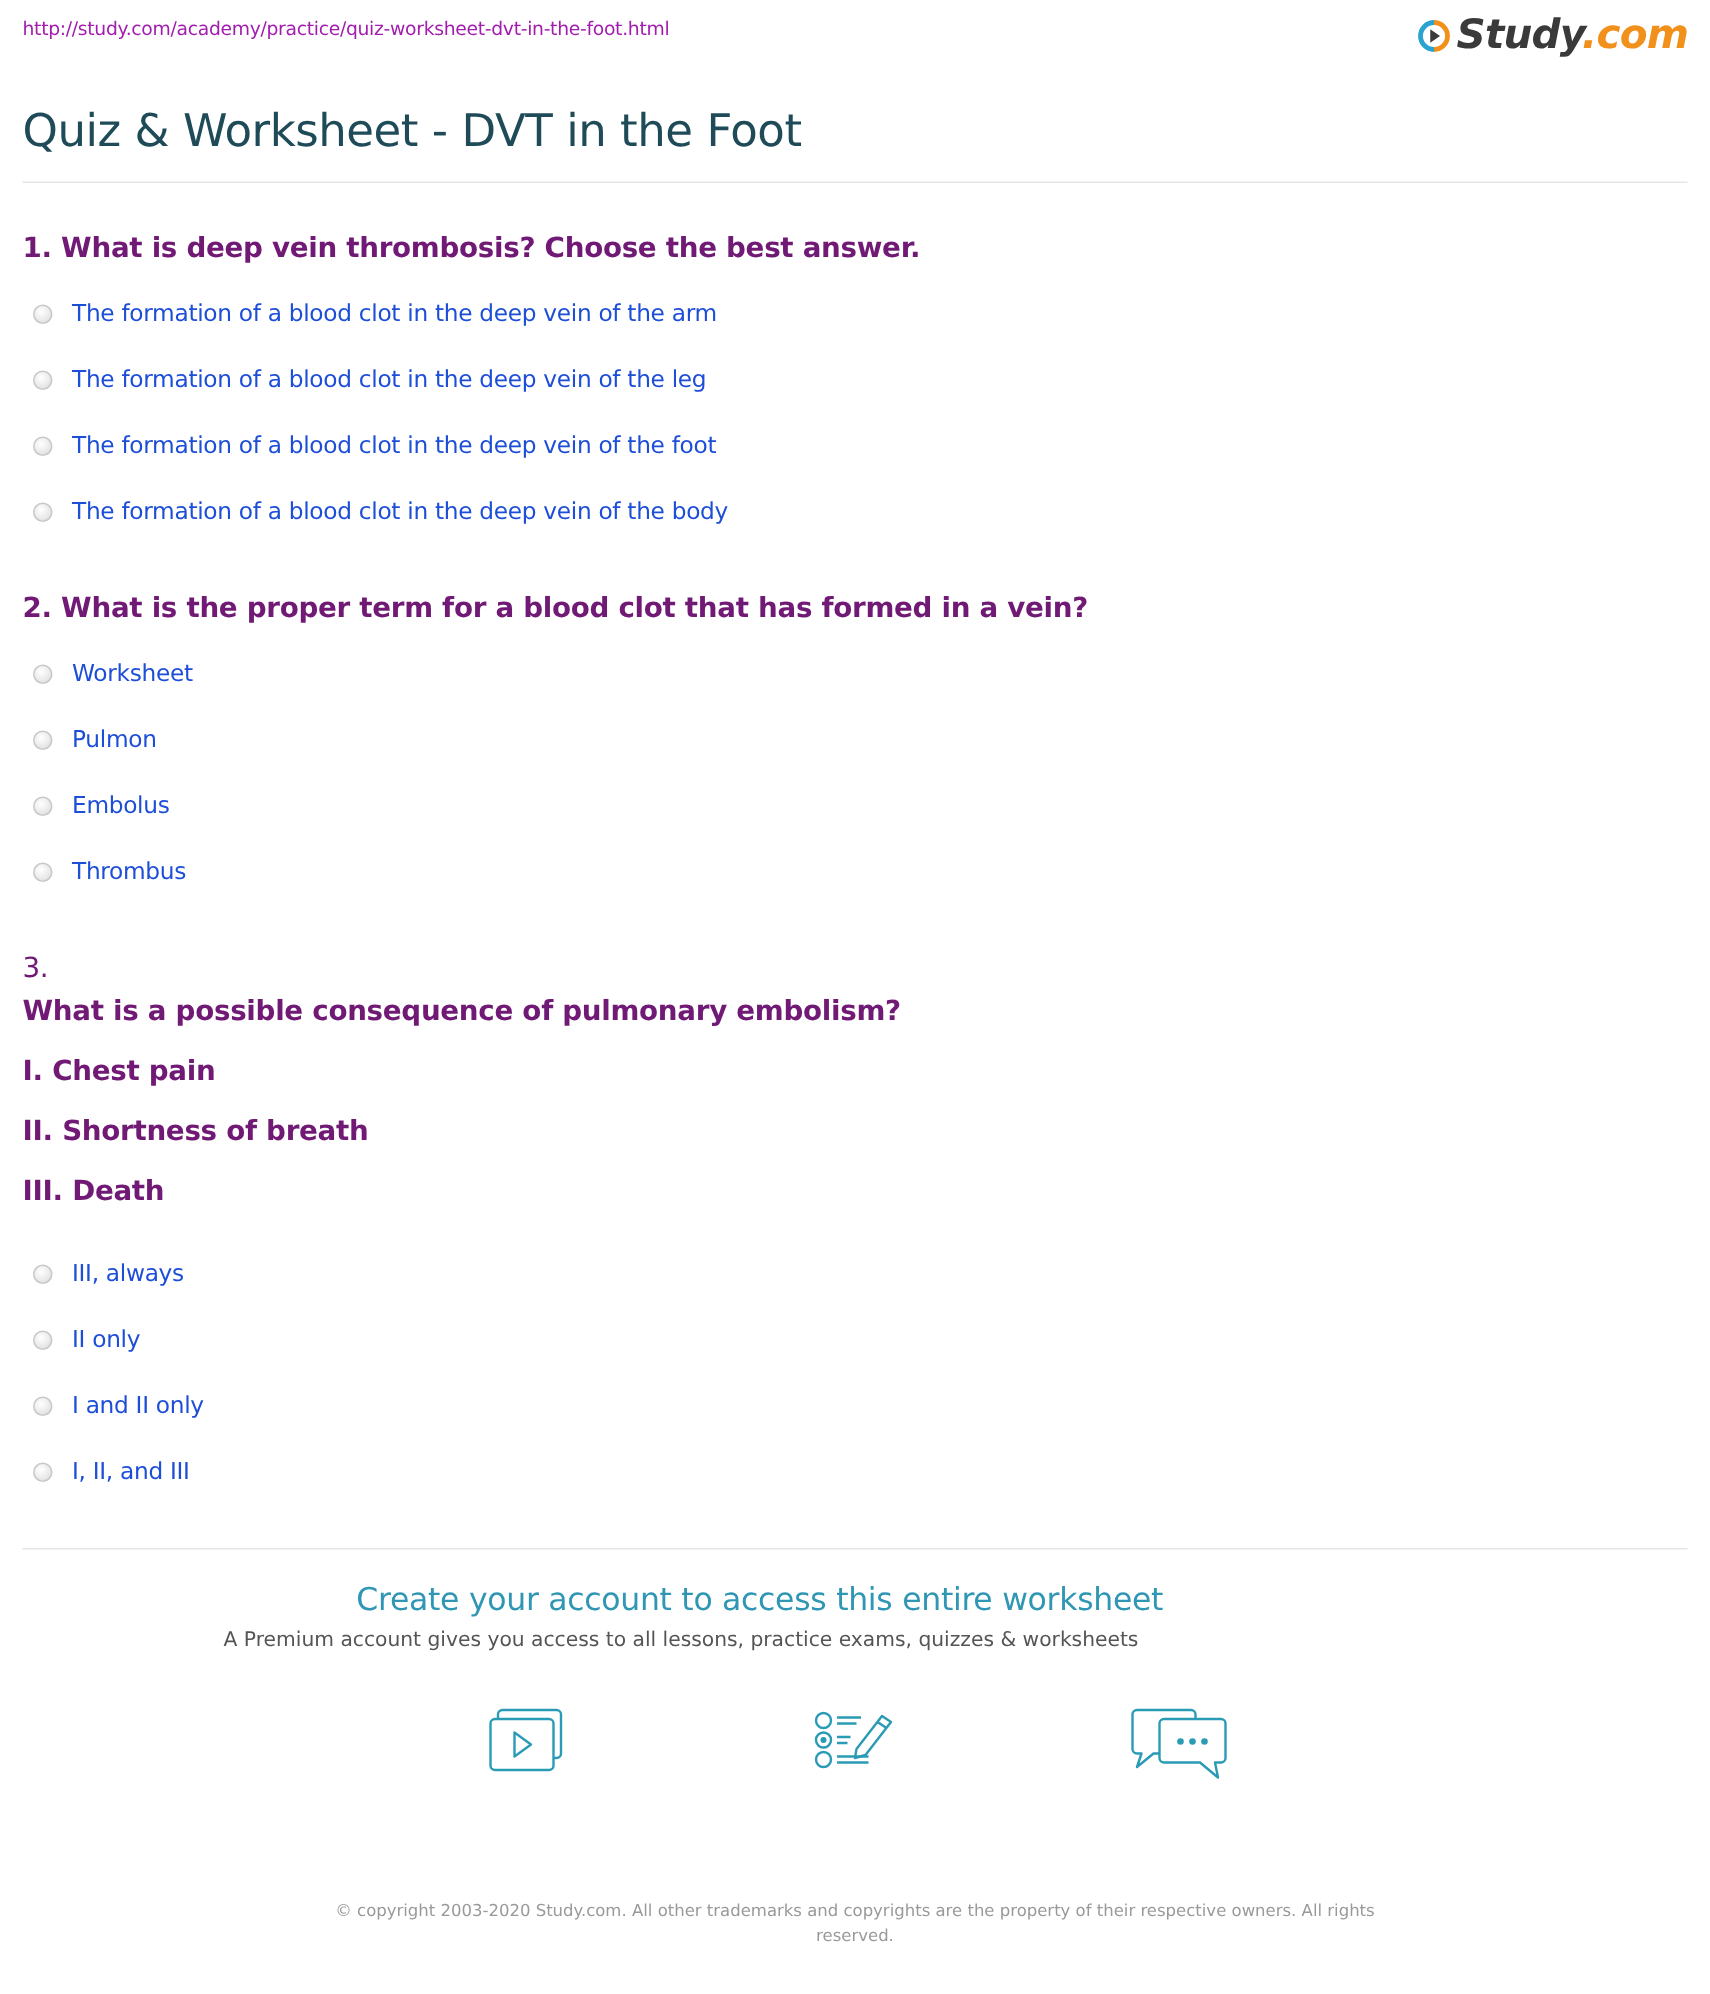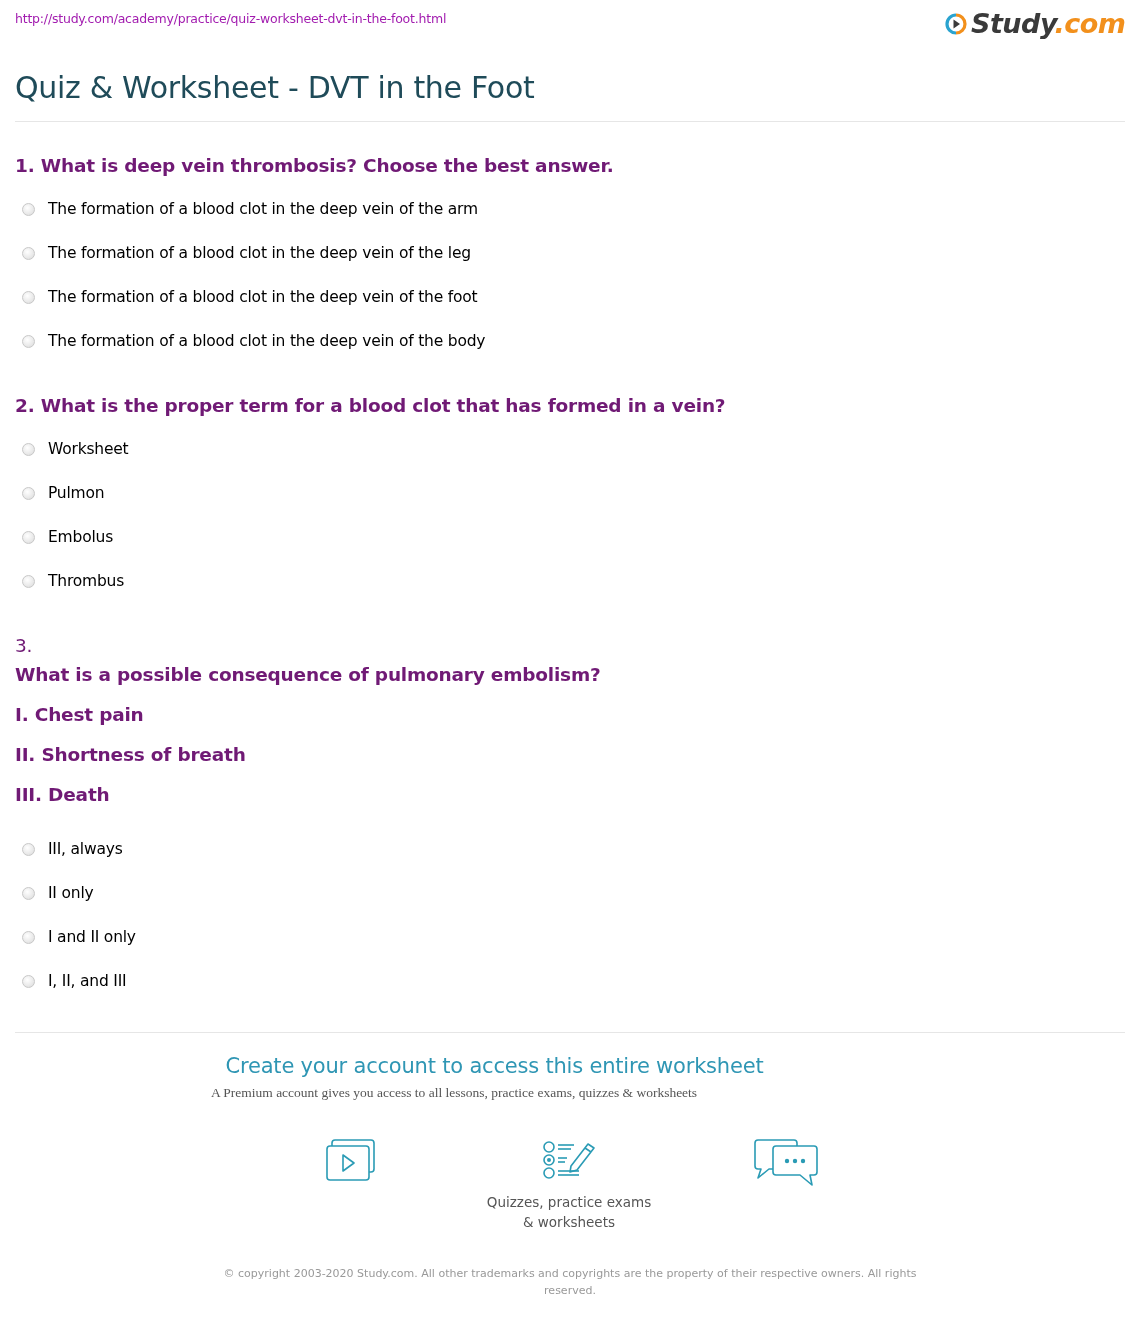--- a/index.html
+++ b/index.html
@@ -9,26 +9,26 @@
   .url { position: absolute; left: 15px; top: 11px; font-size: 12.5px; color: #a21caf; letter-spacing: -0.2px; }
   .logo { position: absolute; left: 945px; top: 9px; display: flex; align-items: center; }
   .logo .mark { width: 22px; height: 22px; position: relative; margin-right: 4px; }
   .logo .word { font-size: 27px; font-weight: bold; color: #3a3a3a; letter-spacing: -0.5px; line-height: 30px; font-style: italic; }
   .logo .dot { color: #f2901c; }
 
   .title { position: absolute; left: 15px; top: 70px; font-size: 30px; color: #1f4b59; font-weight: normal; letter-spacing: -0.3px; }
   .hr1 { position: absolute; left: 15px; right: 15px; top: 121px; height: 1px; background: #e6e6e6; }
 
   .q { position: absolute; left: 15px; font-size: 18.5px; color: #701a75; font-weight: bold; letter-spacing: -0.2px; }
-  .opt { position: absolute; left: 22px; display: flex; align-items: center; font-size: 15.5px; color: #000000; letter-spacing: -0.2px; }
+  .opt { position: absolute; left: 22px; display: flex; align-items: center; font-size: 15.5px; color: #1d4ed8; letter-spacing: -0.2px; }
   .radio { width: 13px; height: 13px; border-radius: 50%; border: 1px solid #c8c8c8; background: radial-gradient(circle at 40% 35%, #ffffff 0%, #e9e9e9 60%, #d8d8d8 100%); margin-right: 13px; flex: none; }
 
   .hr2 { position: absolute; left: 15px; right: 15px; top: 1032px; height: 1px; background: #e6e6e6; }
-  .cta { position: absolute; left: 0; width: 989px; top: 1054px; text-align: center; font-size: 21px; color: #2f96b4; font-weight: normal; letter-spacing: -0.2px; }
-  .cta-sub { position: absolute; left: 0; width: 908px; top: 1085px; text-align: center; font-size: 13.5px; color: #555; font-family: Liberation Serif, serif; }
+  .cta { position: absolute; left: 12px; width: 989px; top: 1054px; text-align: center; font-size: 21px; color: #2f96b4; font-weight: normal; letter-spacing: -0.2px; }
+  .cta-sub { position: absolute; left: 0; width: 908px; top: 1085px; text-align: center; font-size: 13.5px; color: #555; }
 
   .feature { position: absolute; top: 1138px; width: 200px; text-align: center; }
   .feature svg { display: block; margin: 0 auto; }
   .feature .flabel { margin-top: 10px; font-size: 13.5px; color: #555; line-height: 20px; }
 
   .copyright { position: absolute; left: 215px; width: 710px; top: 1265px; text-align: center; font-size: 11px; color: #999; line-height: 17px; }
 </style>
 </head>
 <body>
 
@@ -127,24 +127,20 @@
     <circle cx="8" cy="35" r="5" fill="none" stroke="#2a9bb5" stroke-width="1.6"></circle>
     <line x1="17" y1="7" x2="33" y2="7" stroke="#2a9bb5" stroke-width="1.6"></line>
     <line x1="17" y1="11" x2="30" y2="11" stroke="#2a9bb5" stroke-width="1.6"></line>
     <line x1="17" y1="20" x2="26" y2="20" stroke="#2a9bb5" stroke-width="1.6"></line>
     <line x1="17" y1="24" x2="24" y2="24" stroke="#2a9bb5" stroke-width="1.6"></line>
     <line x1="17" y1="33" x2="38" y2="33" stroke="#2a9bb5" stroke-width="1.6"></line>
     <line x1="17" y1="37" x2="38" y2="37" stroke="#2a9bb5" stroke-width="1.6"></line>
     <path d="M30 28 L47 6 L53 10 L36 32 L29 34 Z" fill="none" stroke="#2a9bb5" stroke-width="1.6" stroke-linejoin="round"></path>
     <line x1="44" y1="10" x2="50" y2="14" stroke="#2a9bb5" stroke-width="1.6"></line>
   </svg>
-  <div class="flabel">
-      <div>Quizzes, practice exams</div>
-      <div>&amp; worksheets</div>
-    </div>
 </div>
 
 <div class="feature" style="left:686px">
   <svg width="64" height="50" viewBox="0 0 64 50">
     <path d="M4 2 H40 a3 3 0 0 1 3 3 V8 M4 2 a3 3 0 0 0 -3 3 V28 a3 3 0 0 0 3 3 H7 L4 40 L15 31 H20" fill="none" stroke="#2a9bb5" stroke-width="1.6" stroke-linejoin="round"></path>
     <path d="M22 8 H60 a3 3 0 0 1 3 3 V34 a3 3 0 0 1 -3 3 H56 L58 47 L46 37 H22 a3 3 0 0 1 -3 -3 V11 a3 3 0 0 1 3 -3 Z" fill="#fff" stroke="#2a9bb5" stroke-width="1.6" stroke-linejoin="round"></path>
     <circle cx="33" cy="23" r="2.2" fill="#2a9bb5"></circle>
     <circle cx="41" cy="23" r="2.2" fill="#2a9bb5"></circle>
     <circle cx="49" cy="23" r="2.2" fill="#2a9bb5"></circle>
   </svg>

